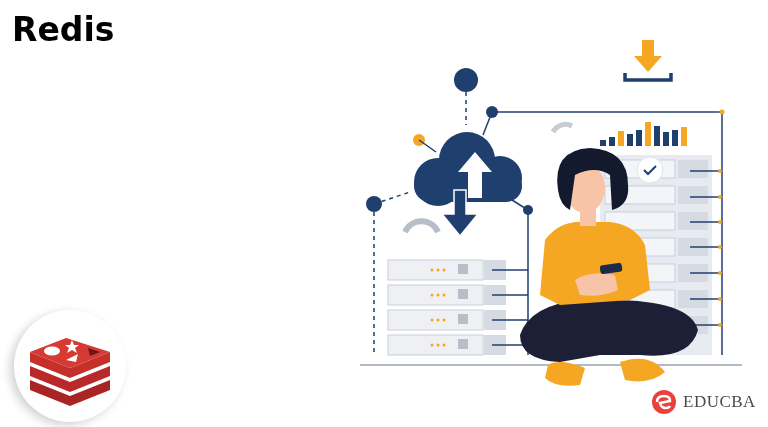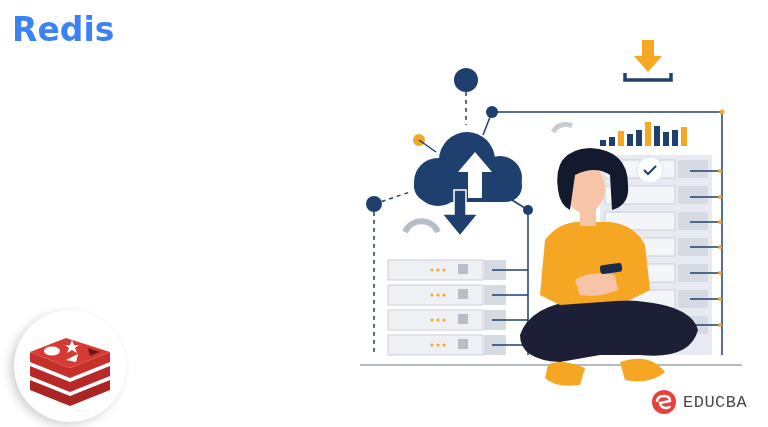--- a/index.html
+++ b/index.html
@@ -1,22 +1,22 @@
 <!DOCTYPE html>
 <html><head>
 <meta charset="utf-8">
 <style>
   html, body { margin:0; padding:0; }
   body { width:768px; height:427px; background:#ffffff; position:relative; overflow:hidden; font-family:"DejaVu Sans", sans-serif; }
-  .title { position:absolute; left:12px; top:8px; font-weight:bold; font-size:33px; line-height:44px; color:#3b82f6; margin:0; }
+  .title { position:absolute; left:12px; top:8px; font-weight:bold; font-size:33px; line-height:44px; color:#000000; margin:0; }
   .logo-wrap { position:absolute; left:14px; top:310px; width:112px; height:112px; border-radius:50%; background:#fff; box-shadow:-4px 3px 10px rgba(0,0,0,0.18); }
   .logo-wrap svg { position:absolute; left:0; top:0; }
   .illustration { position:absolute; left:355px; top:30px; }
   .brand { position:absolute; left:651px; top:389px; display:flex; align-items:center; gap:6px; }
-  .brand-text { font-family:Liberation Mono, monospace; font-size:17px; color:#4a4a4a; letter-spacing:0.5px; }
+  .brand-text { font-family:Liberation Serif, serif; font-size:17px; color:#4a4a4a; letter-spacing:0.5px; }
 </style>
 </head>
 <body>
 
 <h1 class="title">
   <span>Redis</span><br>
 </h1>
 
 <svg class="illustration" width="400" height="360" viewBox="355 30 400 360">
 

